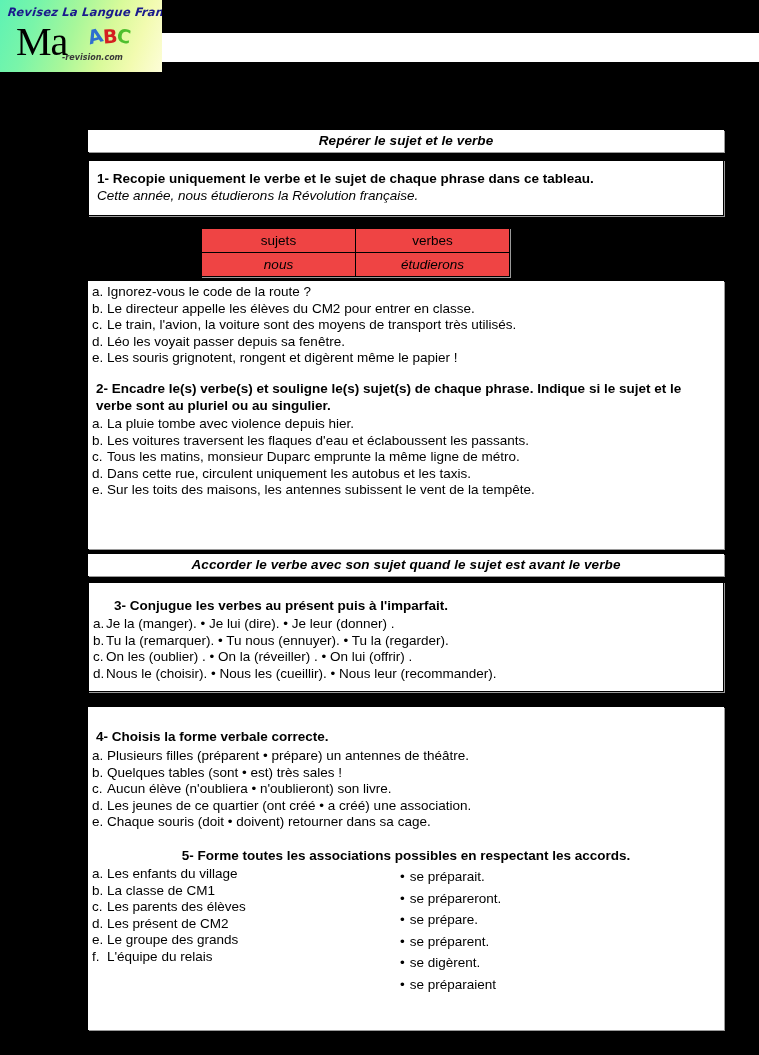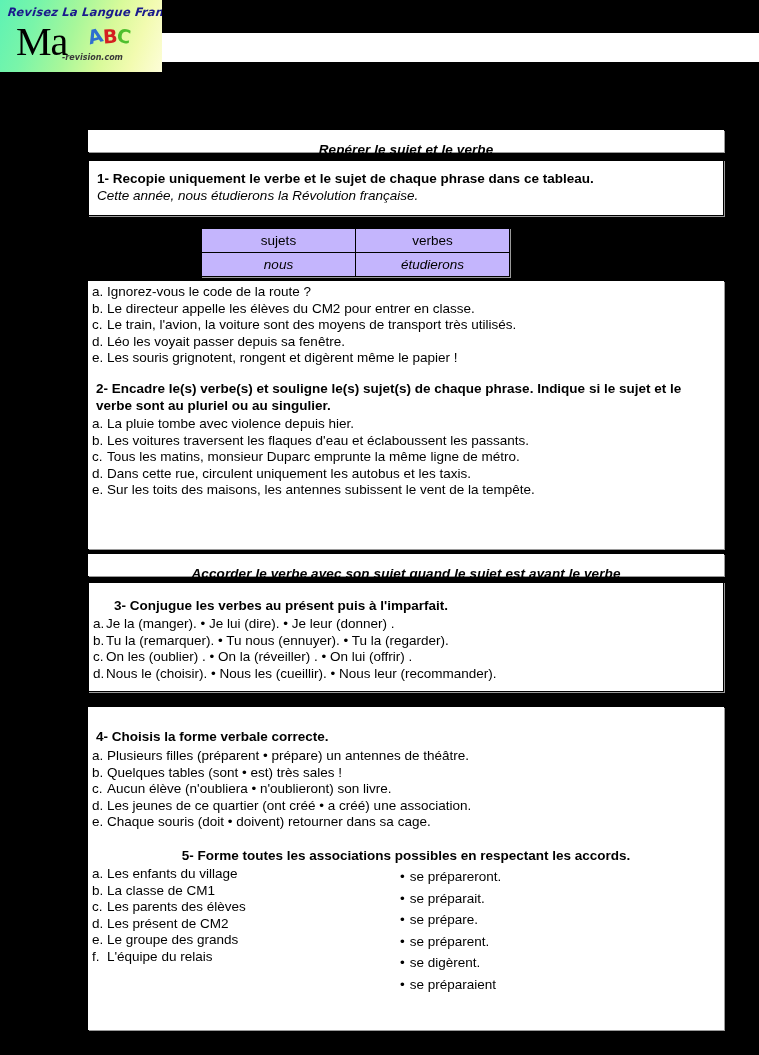--- a/index.html
+++ b/index.html
@@ -99,21 +99,21 @@
   .panel.plain {
     box-shadow: 1px 1px 0 0 #9a9a9a;
   }
 
   .section-title {
     text-align: center;
     font-size: 13.5px;
     font-weight: 700;
     font-style: italic;
     letter-spacing: 0.1px;
-    padding: 12px 4px 4px 4px;
+    padding: 3px 4px 4px 4px;
   }
 
   .instruction {
     font-size: 13.5px;
     font-weight: 700;
     line-height: 17px;
     margin: 0;
   }
   .example {
     font-size: 13.5px;
@@ -148,21 +148,21 @@
   }
 
   
   #sv-table-wrap {
     position: absolute;
     left: 201px;
     top: 228px;
   }
   table.sv {
     border-collapse: collapse;
-    background: #c4b5fd;
+    background: #ef4444;
     box-shadow: 1px 1px 0 0 #9a9a9a;
   }
   table.sv th, table.sv td {
     border: 1px solid #000000;
     width: 145px;
     height: 23px;
     text-align: center;
     font-size: 13.5px;
     font-weight: 400;
     padding: 0 4px;
@@ -357,22 +357,22 @@
             <span class="txt">Le groupe des grands</span>
           </li>
         <li>
             <span class="marker">f.</span>
             <span class="txt">L'équipe du relais</span>
           </li>
       </ol>
     </div>
     <div class="ex5-col-right">
       <ul>
+        <li><span class="bullet">•</span><span>se préparait.</span></li>
         <li><span class="bullet">•</span><span>se prépareront.</span></li>
-        <li><span class="bullet">•</span><span>se préparait.</span></li>
         <li><span class="bullet">•</span><span>se prépare.</span></li>
         <li><span class="bullet">•</span><span>se préparent.</span></li>
         <li><span class="bullet">•</span><span>se digèrent.</span></li>
         <li><span class="bullet">•</span><span>se préparaient</span></li>
       </ul>
     </div>
   </div>
 </div>
 
 </body></html>

